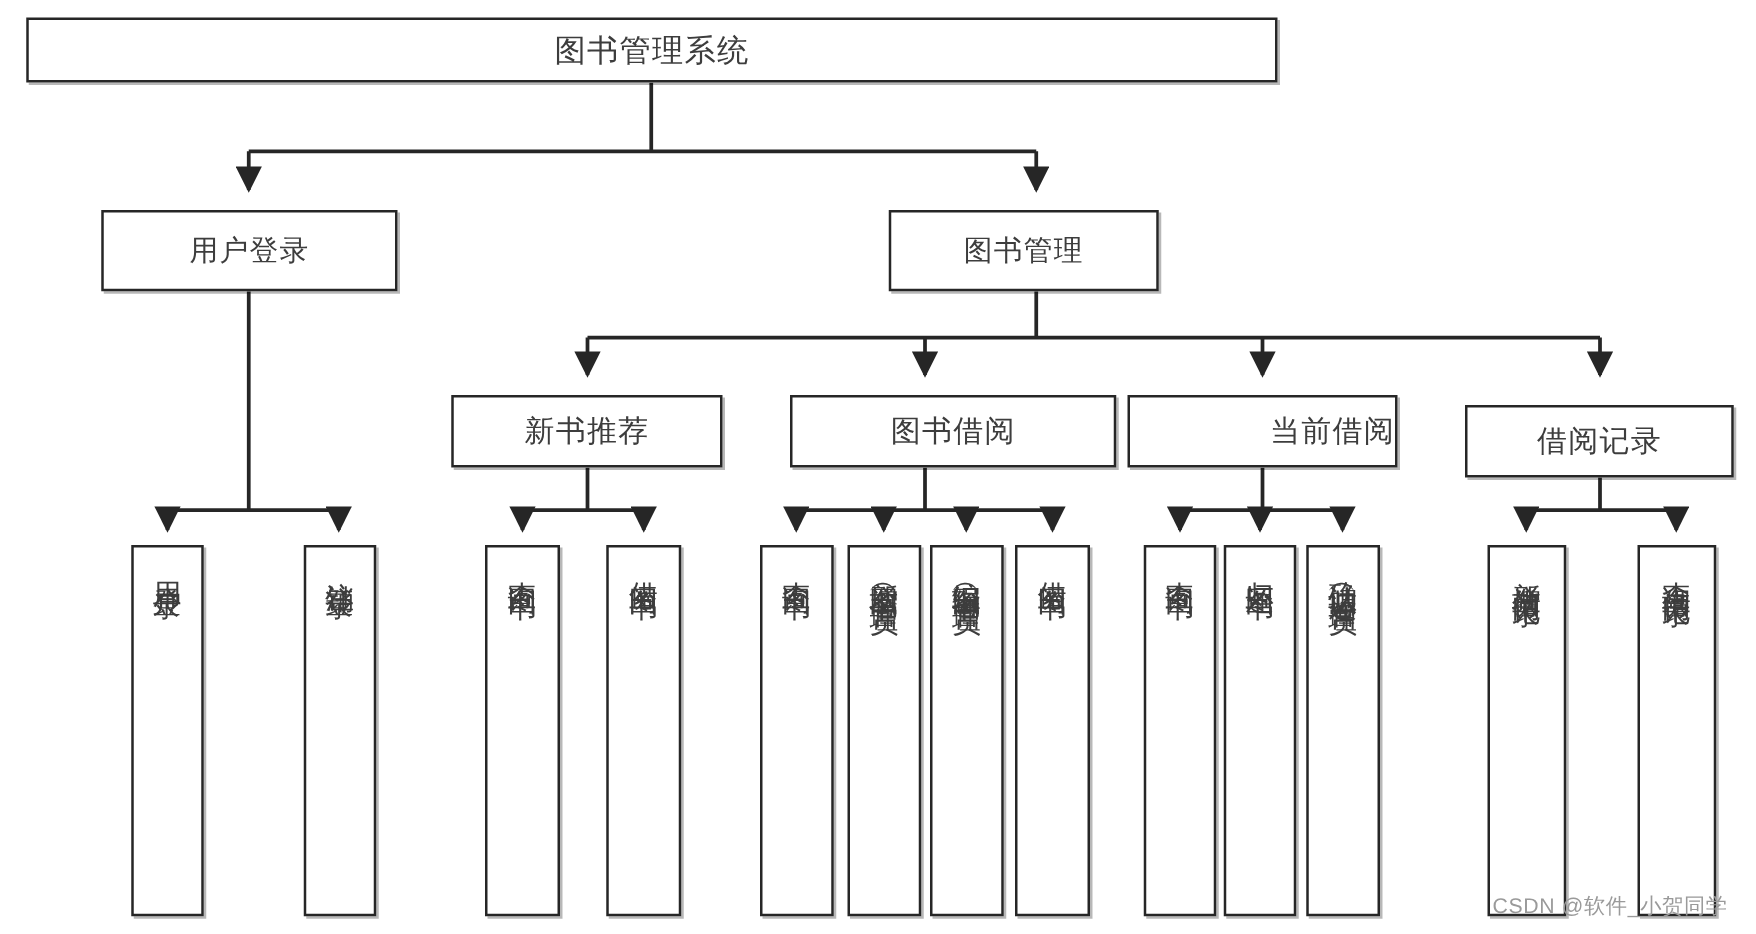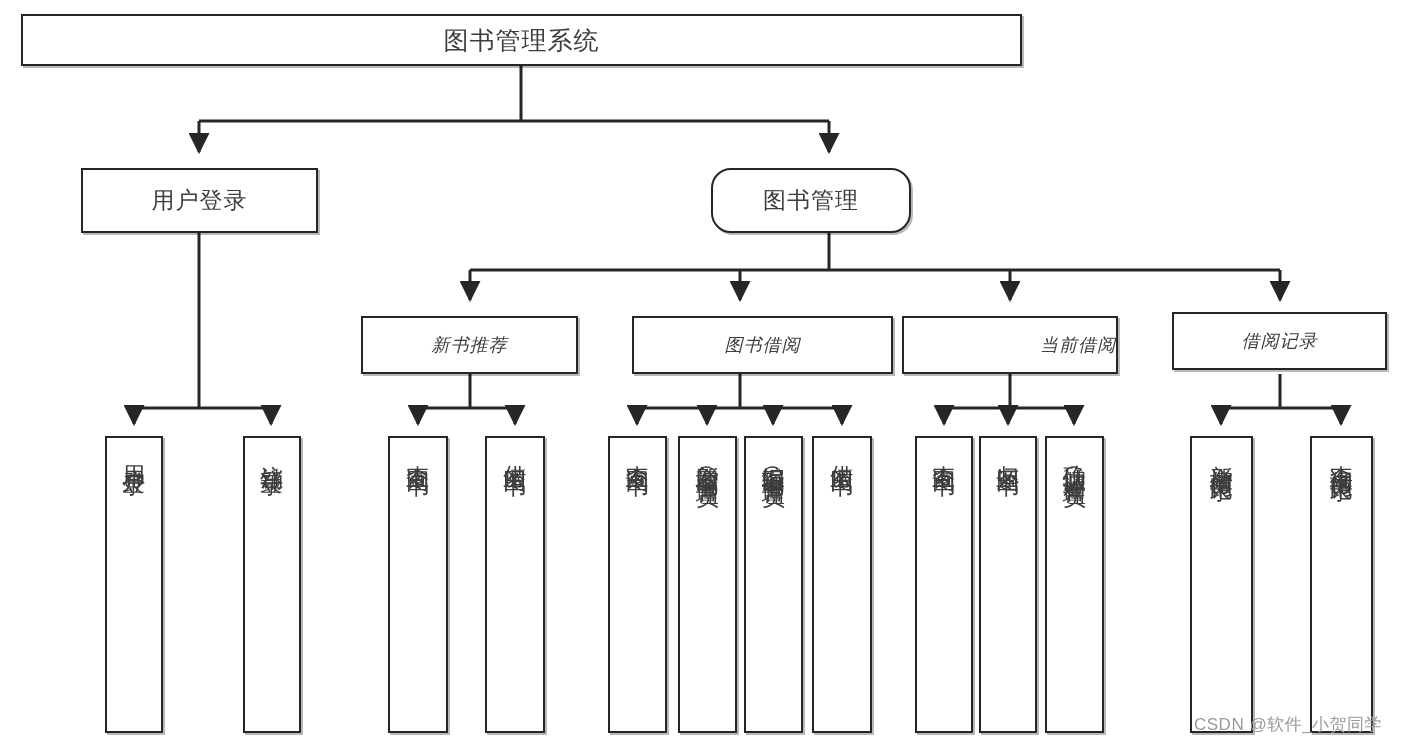--- a/index.html
+++ b/index.html
@@ -5,21 +5,21 @@
   html,body{margin:0;padding:0;background:#ffffff;}
   body{font-family:"Liberation Sans","DejaVu Sans",sans-serif;}
   #canvas{position:relative;width:1405px;height:747px;background:#ffffff;overflow:hidden;}
   #wires{position:absolute;left:0;top:0;width:1405px;height:747px;}
   .node{position:absolute;box-sizing:border-box;background:#ffffff;
         border:2px solid #262626;box-shadow:2px 2px 0 rgba(0,0,0,.28);
         display:flex;align-items:center;justify-content:center;}
   .node .label{color:#3d3d3d;white-space:nowrap;letter-spacing:1px;}
   .lvl0 .label{font-size:25px;}
   .lvl1 .label{font-size:23px;}
-  .lvl2 .label{font-size:18px;font-style:italic;}
+  .lvl2 .label{font-size:24px;}
   .leaf{align-items:flex-start;justify-content:center;padding-top:9px;}
   .leaf .label{font-size:23px;writing-mode:vertical-rl;text-orientation:upright;
                line-height:1.06;letter-spacing:3px;white-space:normal;}
   #watermark{position:absolute;left:1194px;top:713px;font-size:17px;color:#9a9a9a;
              white-space:nowrap;letter-spacing:.5px;}
 </style>
 </head>
 <body>
 
 <div id="canvas">
@@ -74,34 +74,34 @@
     </g>
   </svg>
 
   <div class="node lvl0" style="left: 21px; top: 14px; width: 1001px; height: 52px;">
     <span class="label">图书管理系统</span>
   </div>
 
   <div class="node lvl1" style="left: 81px; top: 168px; width: 237px; height: 65px;">
     <span class="label">用户登录</span>
   </div>
-  <div class="node lvl1" style="left: 711px; top: 168px; width: 200px; height: 65px; border-radius: 20px;">
+  <div class="node lvl1" style="left: 711px; top: 168px; width: 216px; height: 65px;">
     <span class="label">图书管理</span>
   </div>
 
   <div class="node lvl2" style="left: 361px; top: 316px; width: 217px; height: 58px;">
     <span class="label">新书推荐</span>
   </div>
   <div class="node lvl2" style="left: 632px; top: 316px; width: 261px; height: 58px;">
     <span class="label">图书借阅</span>
   </div>
   <div class="node lvl2" style="left: 902px; top: 316px; width: 216px; height: 58px; justify-content: flex-end;">
     <span class="label">当前借阅</span>
   </div>
-  <div class="node lvl2" style="left: 1172px; top: 312px; width: 215px; height: 58px;">
+  <div class="node lvl2" style="left: 1172px; top: 324px; width: 215px; height: 58px;">
     <span class="label">借阅记录</span>
   </div>
 
   <div class="node leaf" style="left: 105px; top: 436px; width: 58px; height: 297px;">
     <span class="label">用户登录</span>
   </div>
   <div class="node leaf" style="left: 243px; top: 436px; width: 58px; height: 297px;">
     <span class="label">注销登录</span>
   </div>
   <div class="node leaf" style="left: 388px; top: 436px; width: 60px; height: 297px;">

